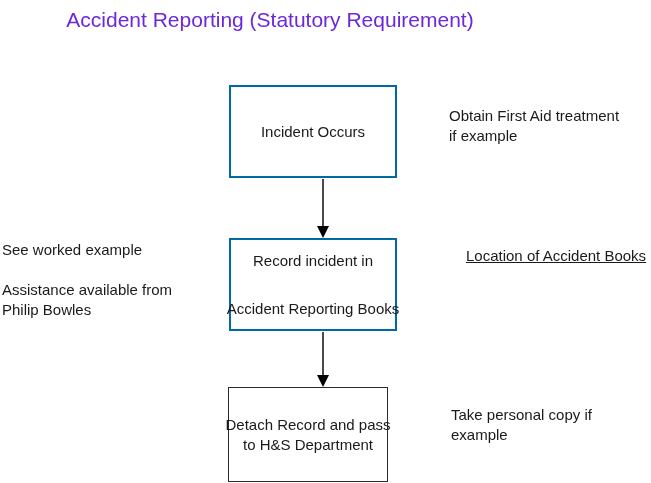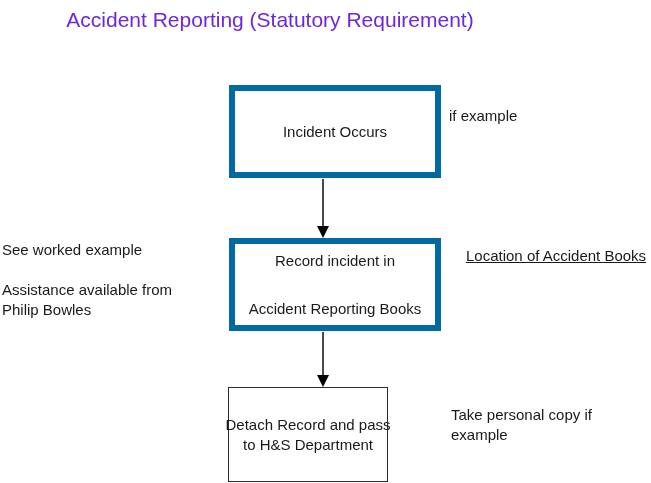--- a/index.html
+++ b/index.html
@@ -23,24 +23,24 @@
     width: 540px;
     text-align: center;
     font-size: 21px;
     line-height: 26px;
     color: #6d28d9;
     white-space: nowrap;
   }
   .flow-box {
     position: absolute;
     box-sizing: border-box;
-    width: 212px;
+    width: 168px;
     height: 93px;
     background: #ffffff;
-    border: 6px solid #0369a1;
+    border: 2px solid #0369a1;
     display: flex;
     flex-direction: column;
     align-items: center;
     justify-content: center;
     text-align: center;
     font-size: 15px;
     line-height: 20px;
   }
   .flow-box .line { display: block; white-space: nowrap; }
   .box-1 { left: 229px; top: 85px; }
@@ -99,20 +99,21 @@
     <span class="line">to H&amp;S Department</span>
   </div>
 
   <div class="arrow-line arrow-1-line"></div>
   <div class="arrow-head arrow-1-head"></div>
 
   <div class="arrow-line arrow-2-line"></div>
   <div class="arrow-head arrow-2-head"></div>
 
   <div class="note note-right-1">
+    <span class="line">Obtain First Aid treatment</span>
     <span class="line">if example</span>
   </div>
 
   <div class="note note-right-2">
     <span class="line">Location of Accident Books</span>
   </div>
 
   <div class="note note-right-3">
     <span class="line">Take personal copy if</span>
     <span class="line">example</span>

